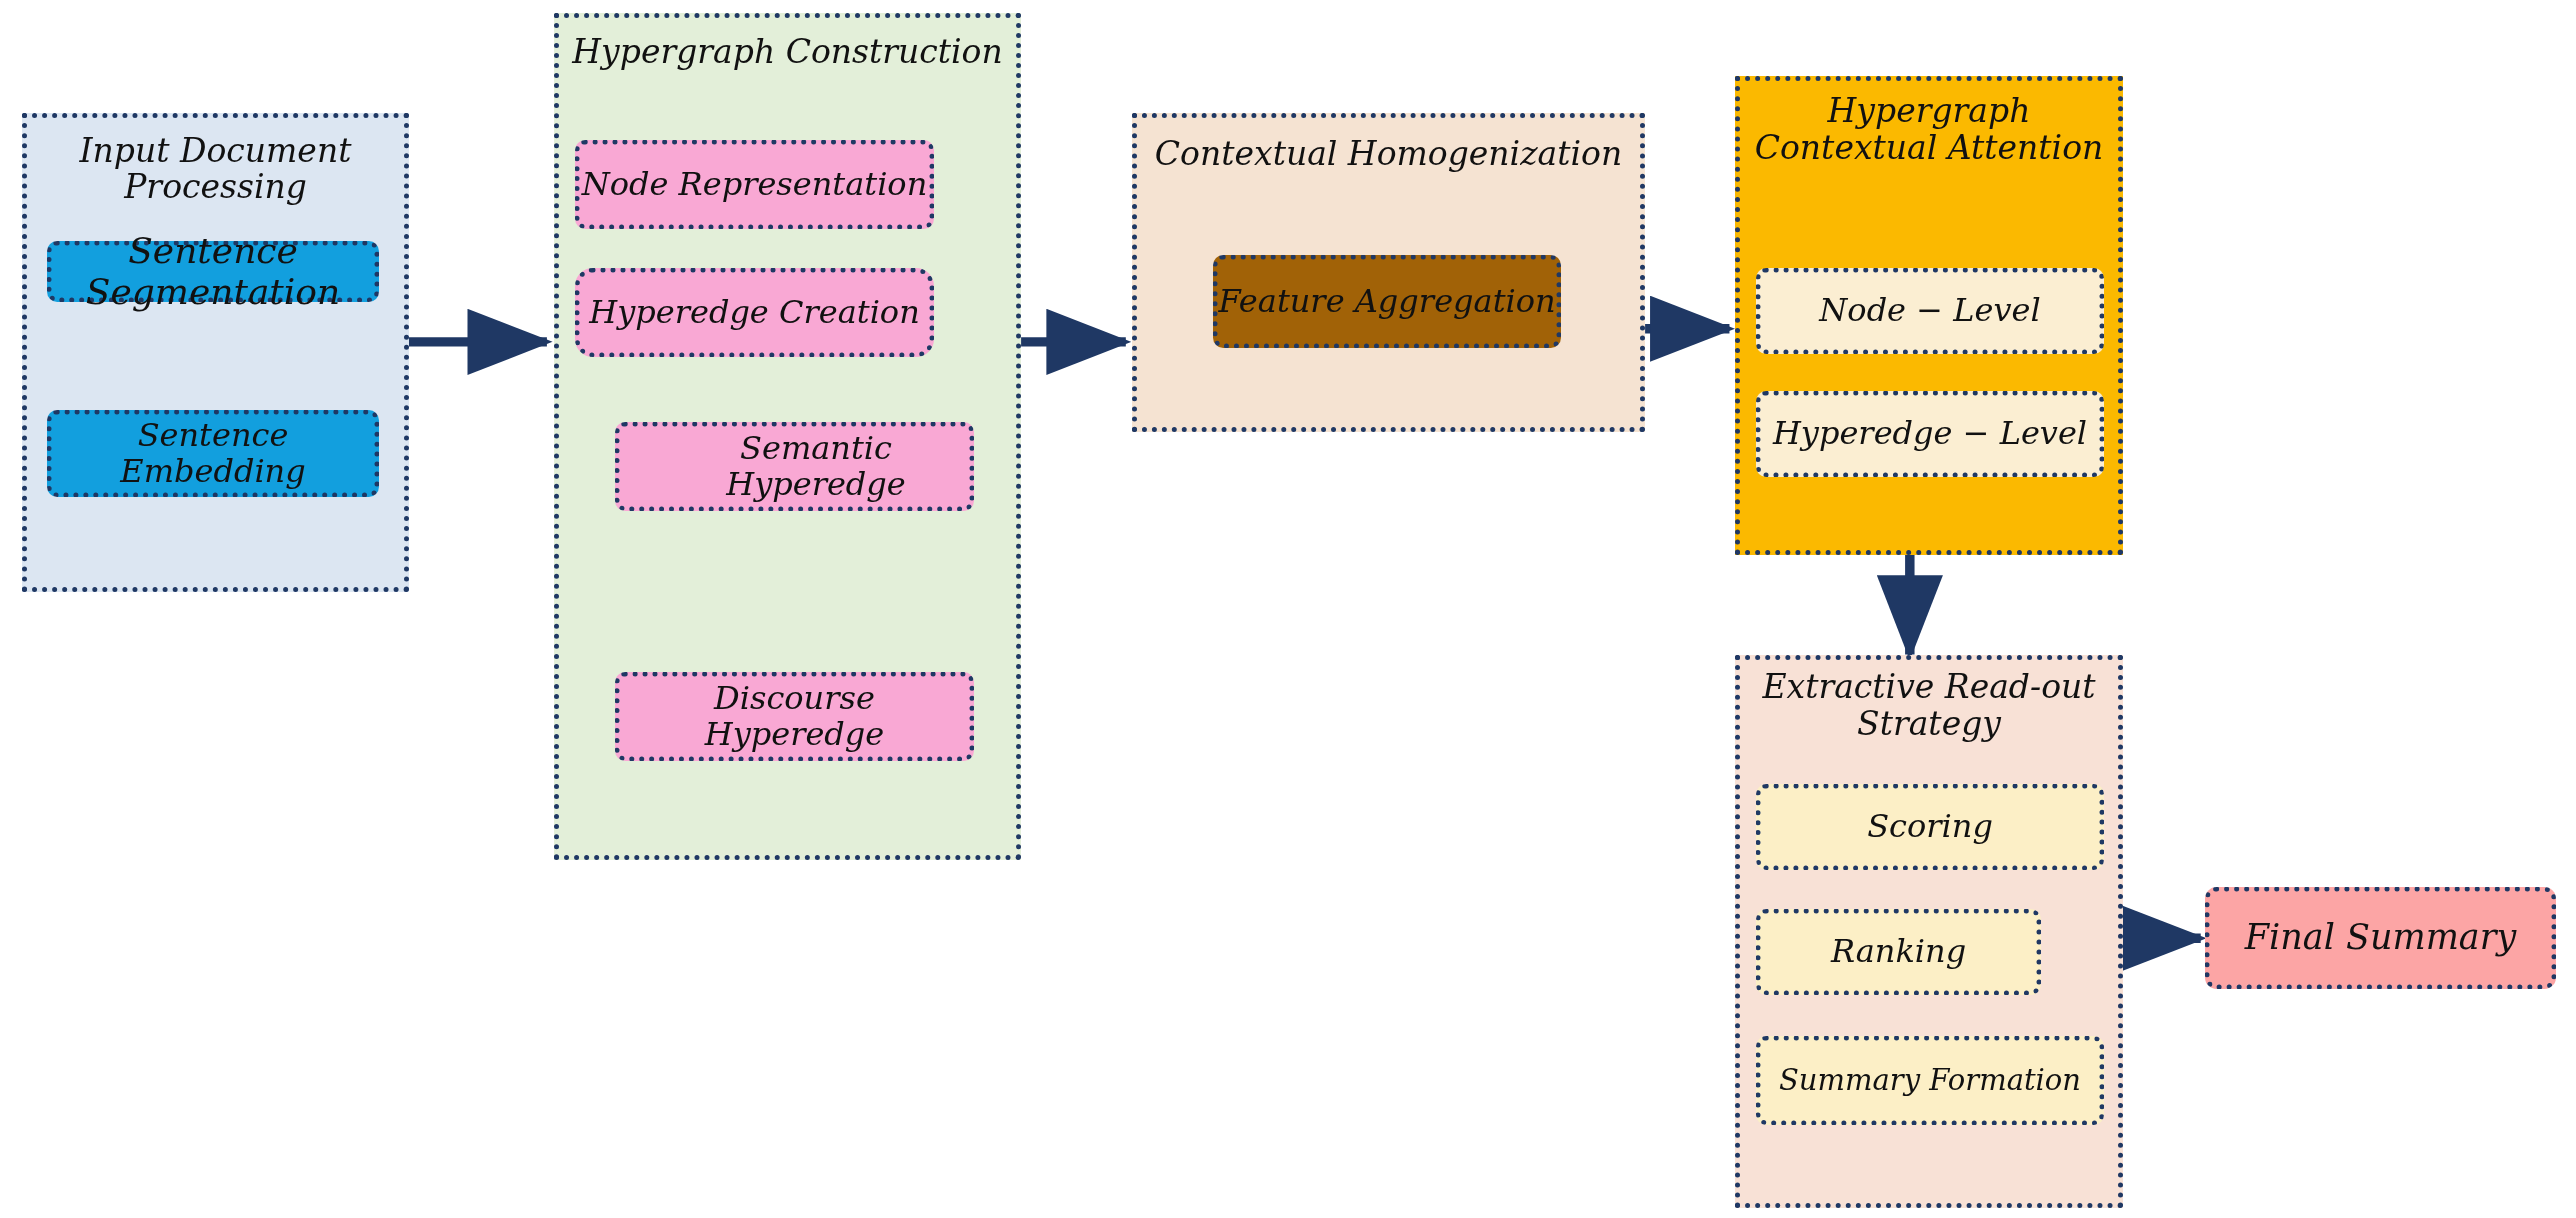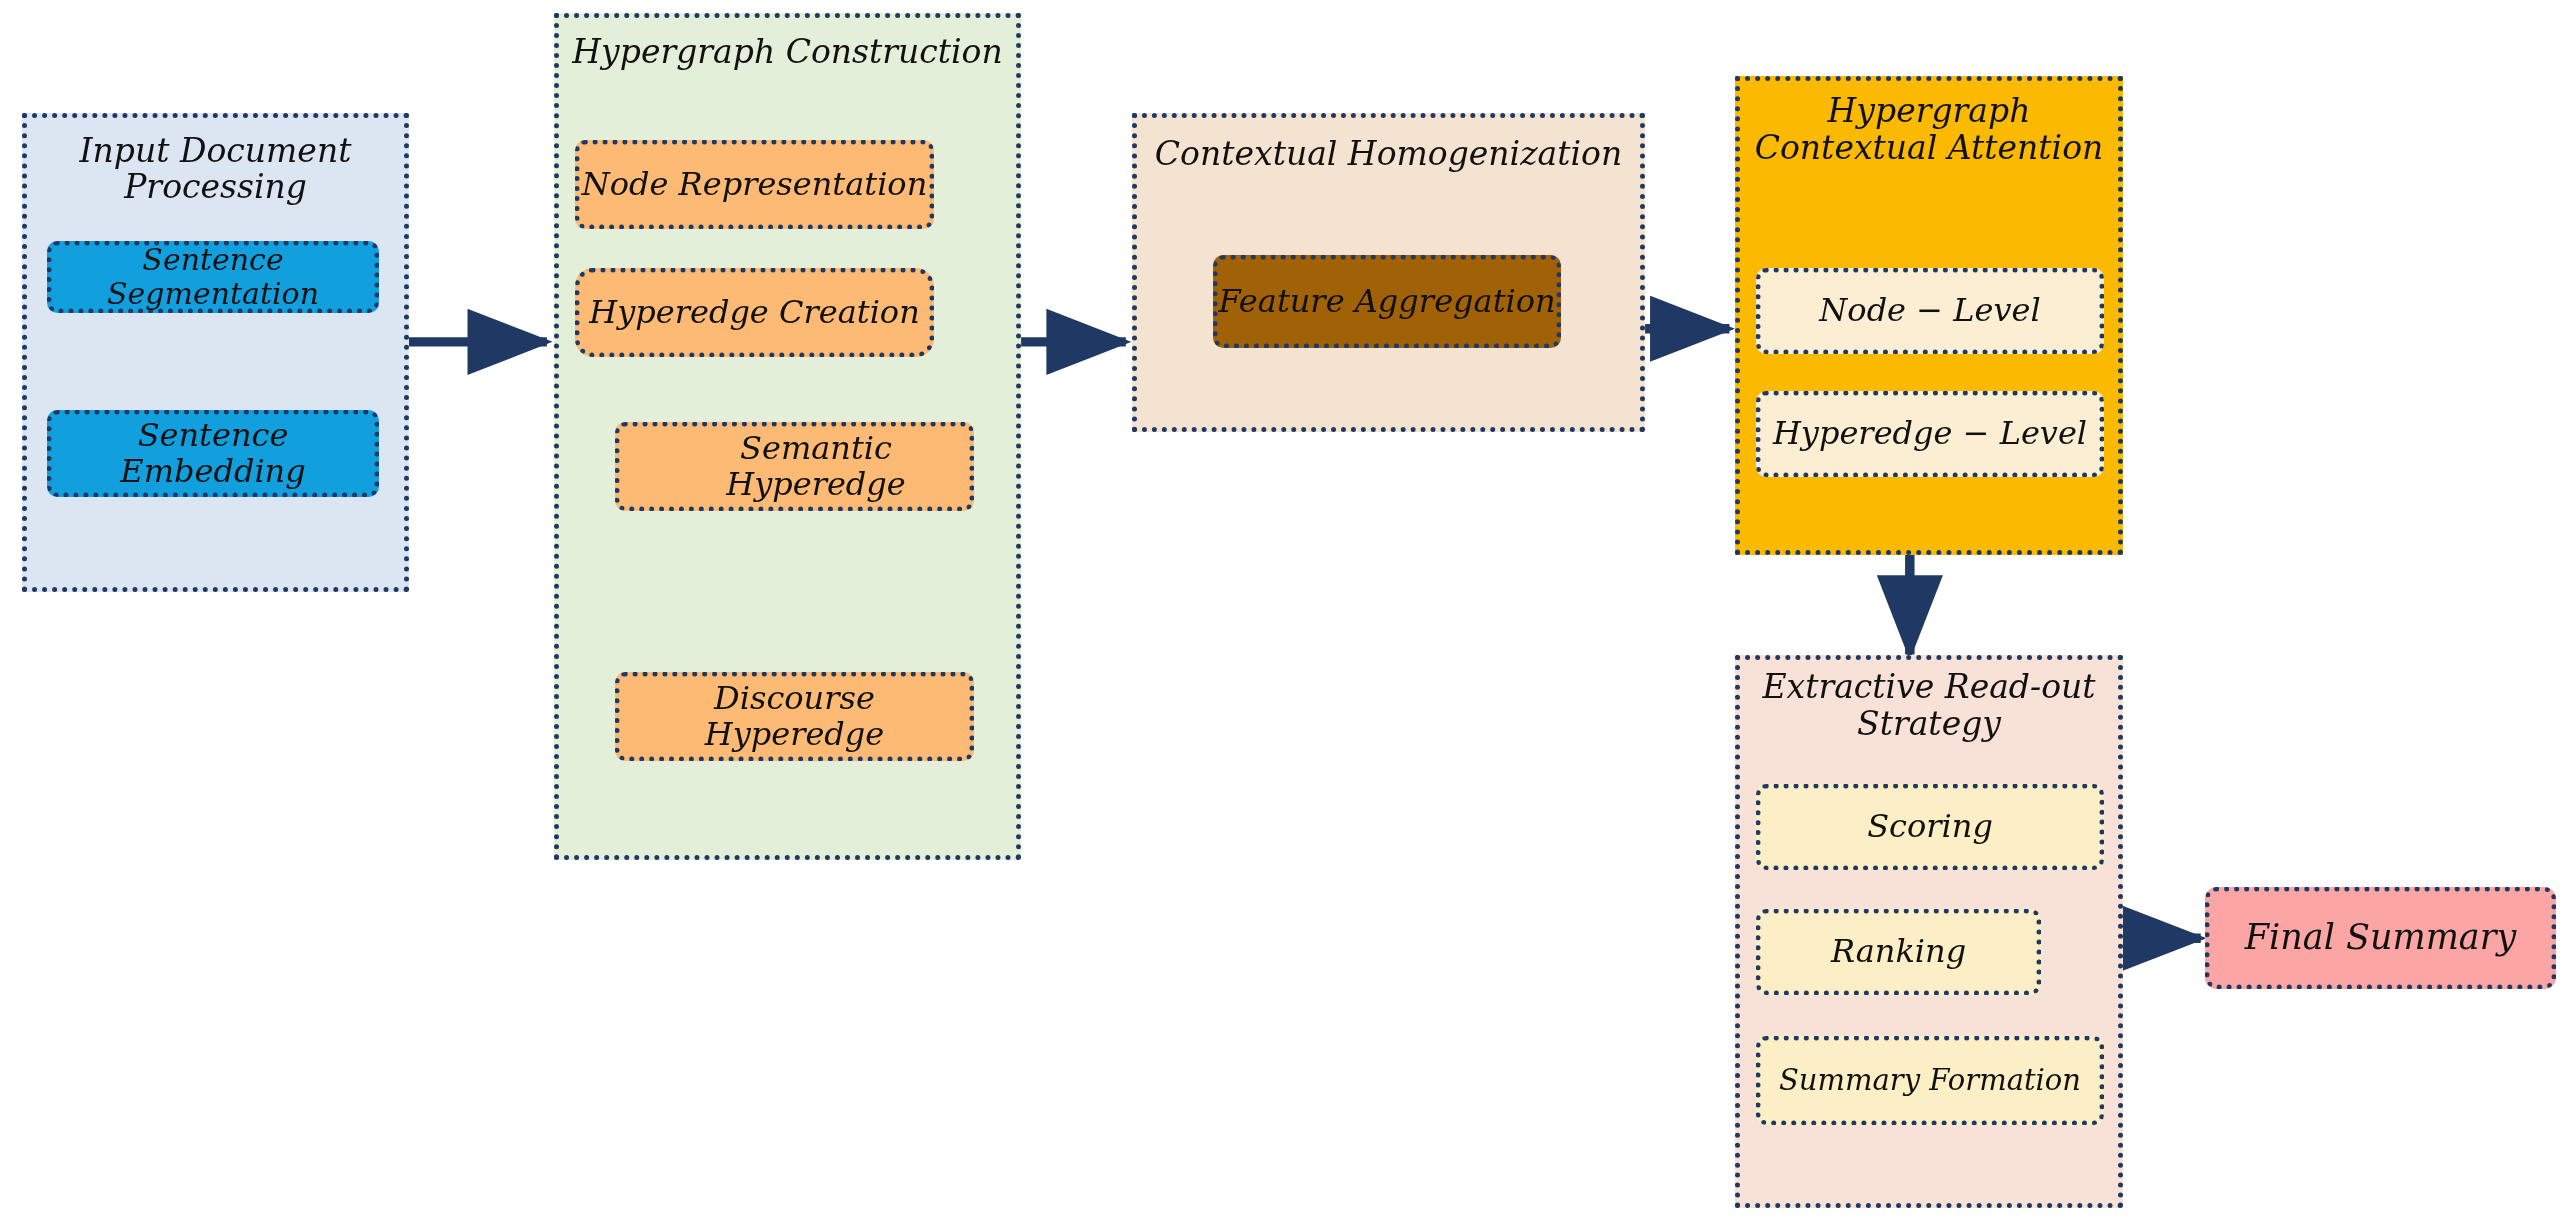--- a/index.html
+++ b/index.html
@@ -52,21 +52,21 @@
   
   .c-blue      { background: #DCE6F2; }
   .c-green     { background: #E3EFD9; }
   .c-beige     { background: #F5E3D2; }
   .c-orange    { background: #FBB900; }
   .c-rose      { background: #F8E1D6; }
   .c-magenta   { background: #fca5a5; border-radius: 11.6px; }
 
   
   .s-cyan      { background: #129FDE; }
-  .s-midgreen  { background: #fdba74; }
+  .s-midgreen  { background: #f9a8d4; }
   .s-mauve     { background: #a16207; }
   .s-cream     { background: #FBEED2; }
   .s-lightyel  { background: #FCEFC6; }
 
   
   #arrows {
     position: absolute;
     left: 0; top: 0;
     width: 2576px;
     height: 1219px;
@@ -92,21 +92,21 @@
     <line x1="2262" y1="452" x2="2378" y2="452" stroke="#1F3864" stroke-width="13" marker-end="url(#ah)"></line>
 
     <line x1="2626" y1="762" x2="2626" y2="900" stroke="#1F3864" stroke-width="13" marker-end="url(#ah)"></line>
 
     <line x1="2912" y1="1290" x2="3026" y2="1290" stroke="#1F3864" stroke-width="13" marker-end="url(#ah)"></line>
   </svg>
 
   <div class="box c-blue" style="left:22px; top:113px; width:387px; height:479px; padding-top:14.5px;">
     <div class="box-title" style="font-size:33px;">Input Document Processing</div>
   </div>
-  <div class="sub s-cyan" style="left:47px; top:241px; width:332px; height:72px; font-size:30px;text-align:center;">Sentence Segmentation</div>
+  <div class="sub s-cyan" style="left:47px; top:241px; width:332px; height:61px; font-size:36px;text-align:center;">Sentence Segmentation</div>
   <div class="sub s-cyan" style="left:47px; top:410px; width:332px; height:87px; font-size:32px;">Sentence Embedding</div>
 
   <div class="box c-green" style="left:554px; top:13px; width:467px; height:847px; padding-top:16px;">
     <div class="box-title" style="font-size:33px;">Hypergraph Construction</div>
   </div>
   <div class="sub s-midgreen" style="left:575px; top:140px; width:359px; height:89px; font-size:32px;">Node Representation</div>
   <div class="sub s-midgreen" style="left:575px; top:268px; width:359px; height:89px; font-size:32px;border-radius:18px;">Hyperedge Creation</div>
   <div class="sub s-midgreen" style="left:615px; top:422px; width:359px; height:89px; font-size:32px;padding-left:43px;">Semantic Hyperedge</div>
   <div class="sub s-midgreen" style="left:615px; top:672px; width:359px; height:89px; font-size:32px;">Discourse Hyperedge</div>
 

